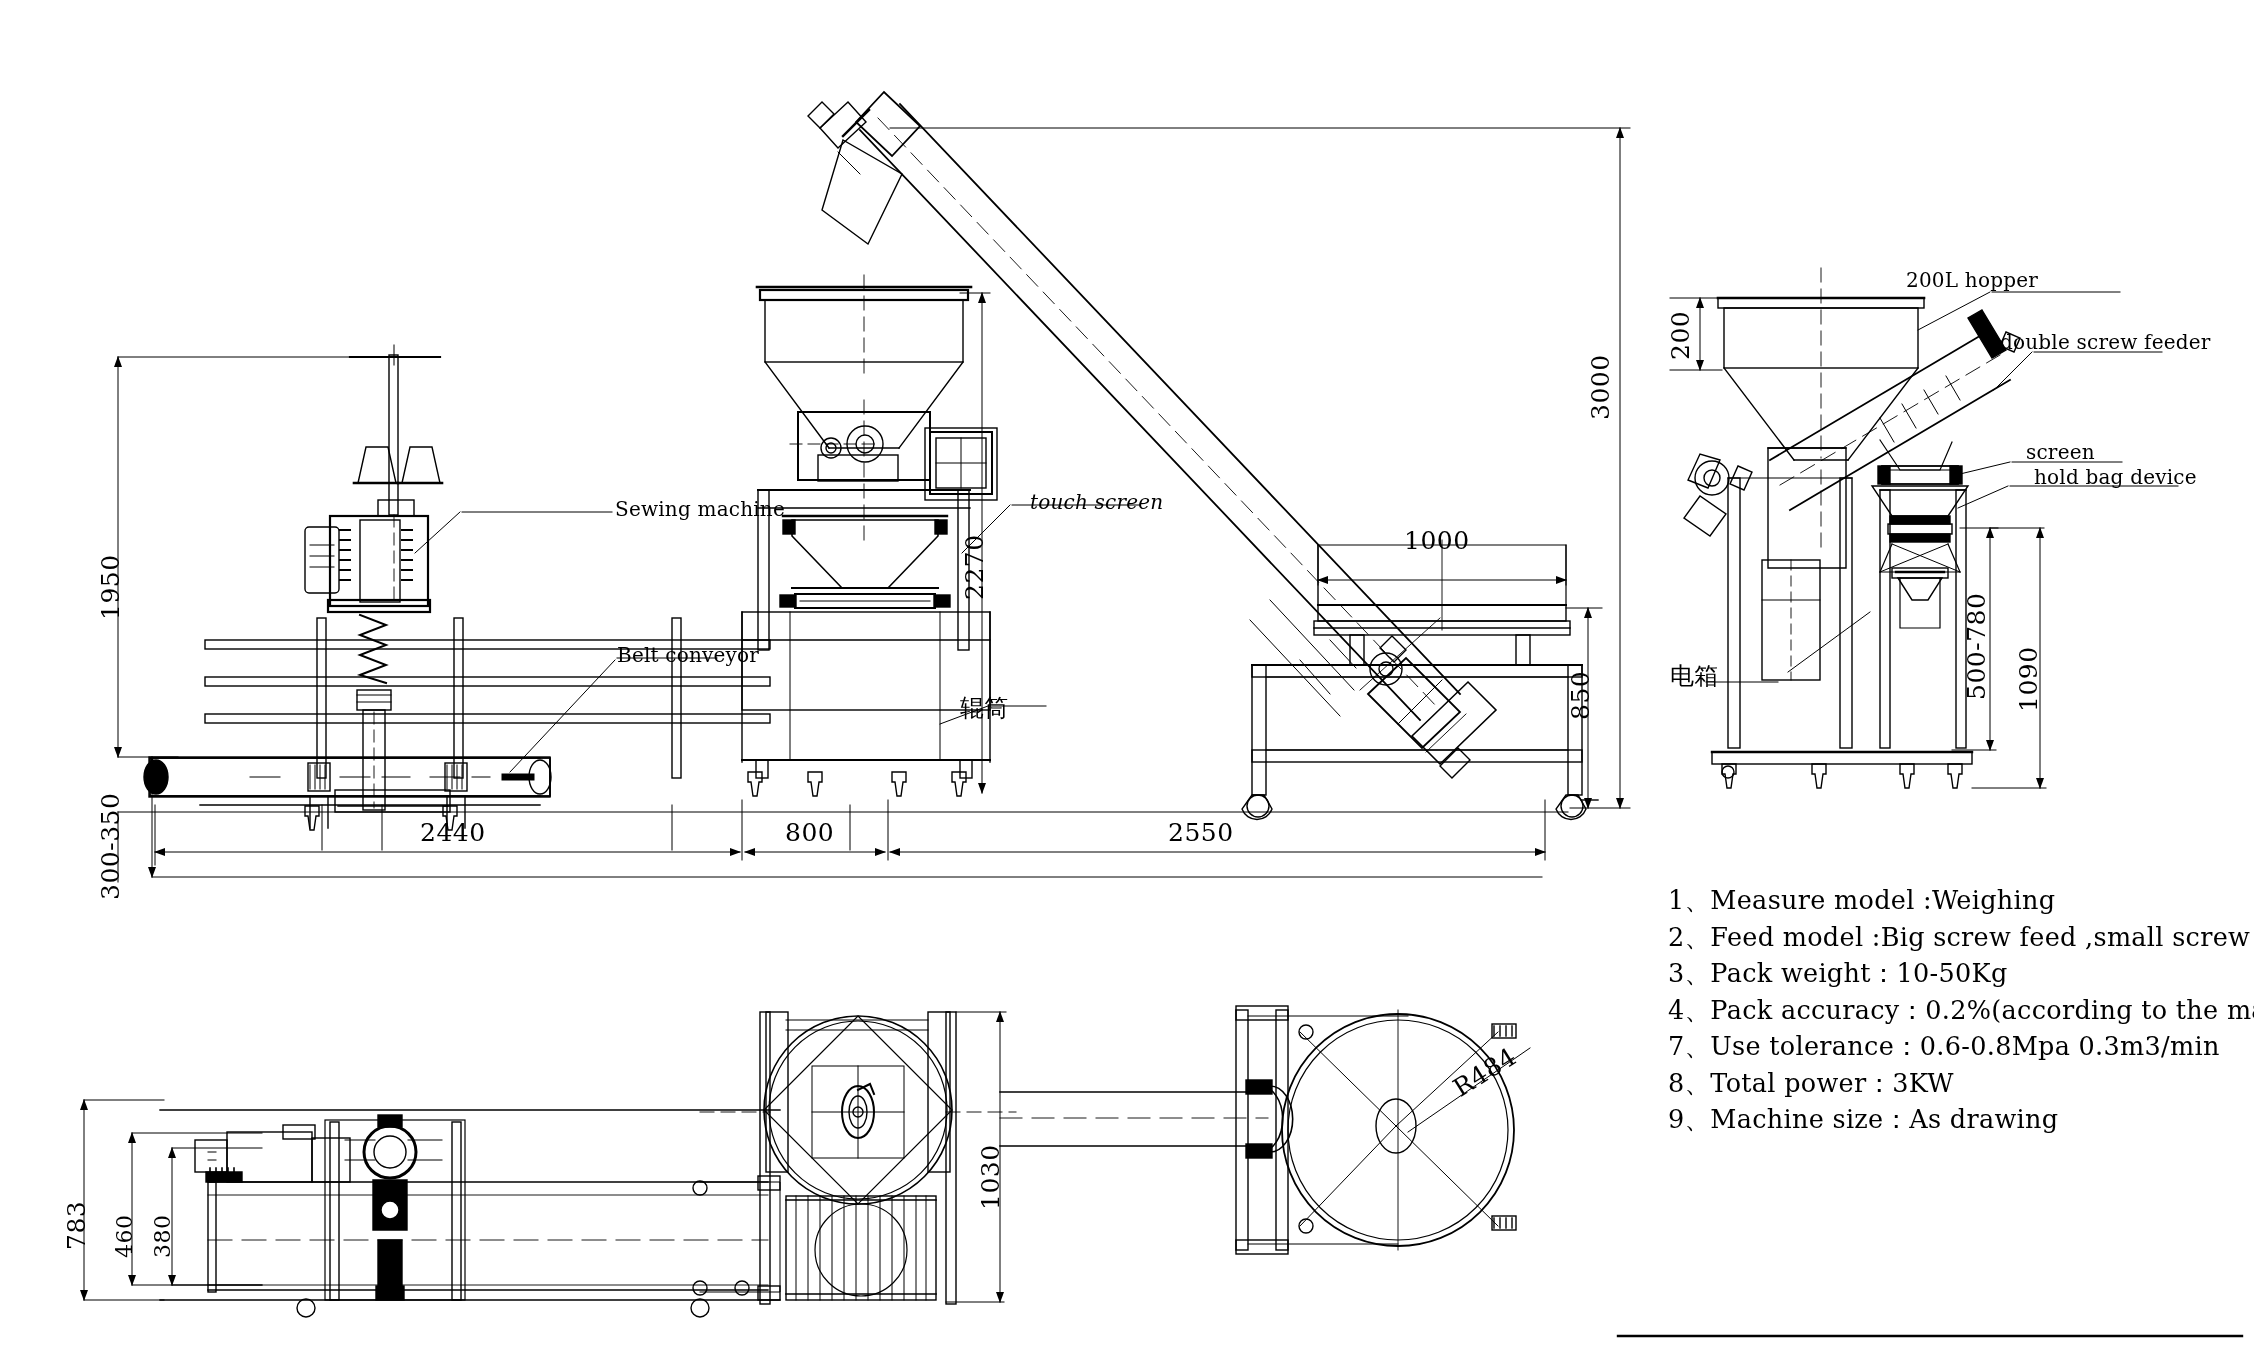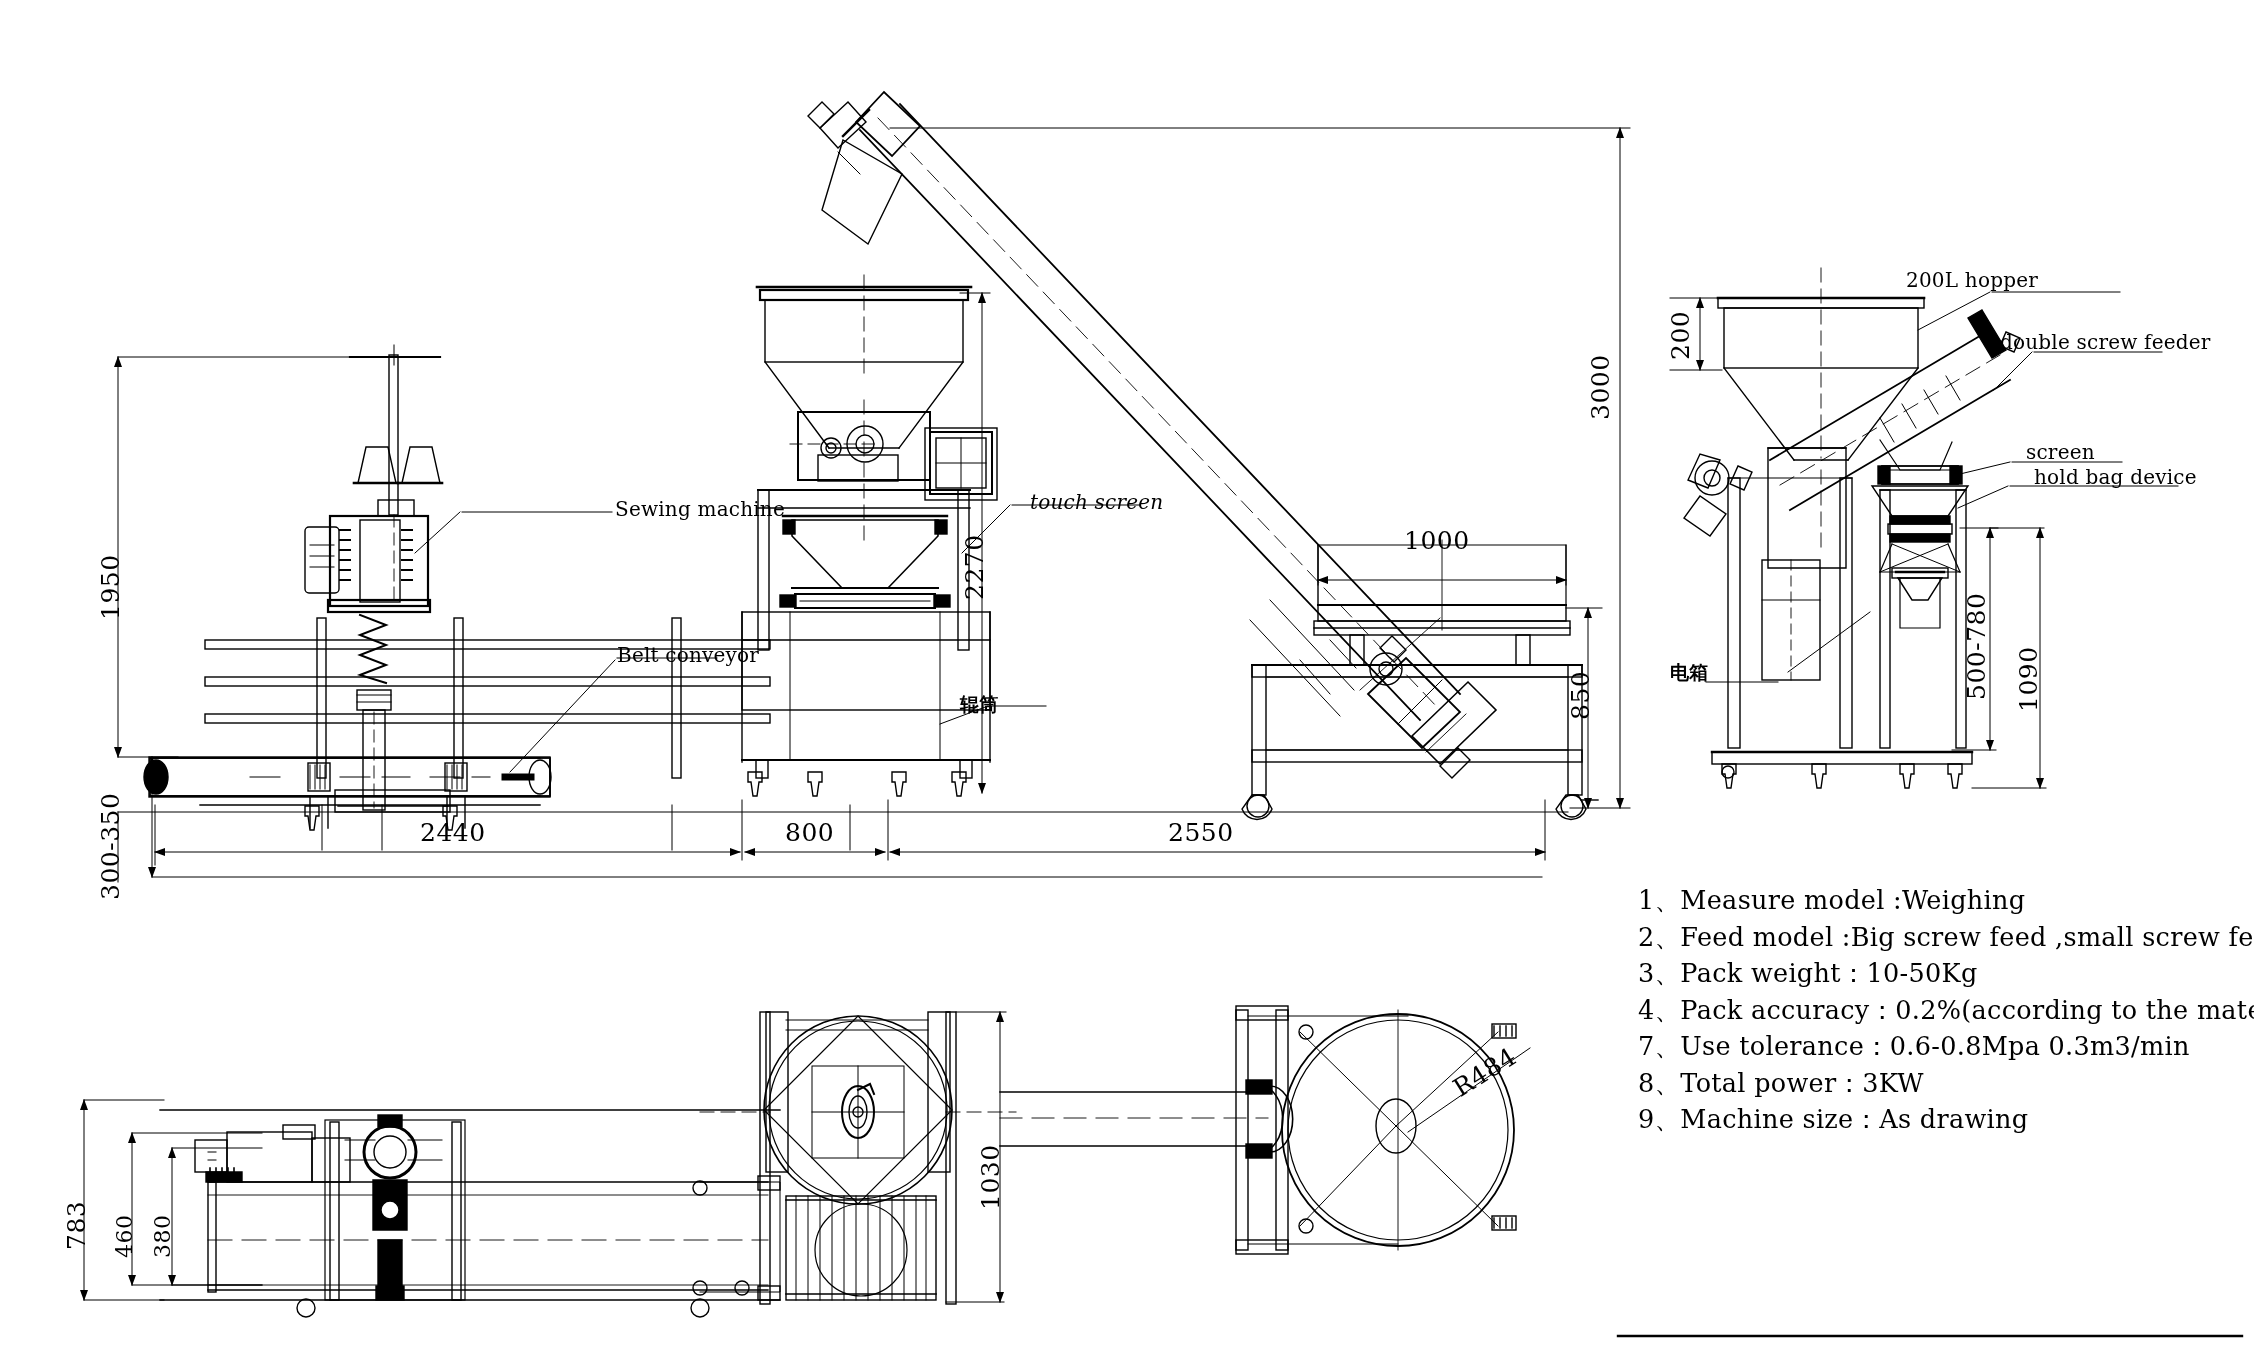--- a/index.html
+++ b/index.html
@@ -27,33 +27,33 @@
     top:882px;
     width:600px;
   }
   .spec-line{
     font-family:"DejaVu Serif","Liberation Serif",serif;
     font-size:25.5px;
     line-height:36.5px;
     letter-spacing:0.3px;
     white-space:nowrap;
     color:#000;
+    margin-left:30px;
   }
   .lbl{
     position:absolute;
     font-family:"DejaVu Serif","Liberation Serif",serif;
     font-size:20px;
     white-space:nowrap;
     color:#000;
     letter-spacing:.2px;
   }
   .lbl.cn{
     font-family:"DejaVu Sans","Liberation Sans",sans-serif;
-    font-size:19px;
-    font-weight:bold;
+    font-size:24px;
   }
   .dim{
     position:absolute;
     font-family:"DejaVu Serif","Liberation Serif",serif;
     font-size:25px;
     white-space:nowrap;
     color:#000;
     letter-spacing:.5px;
   }
   .dim.small{font-size:22px;}

